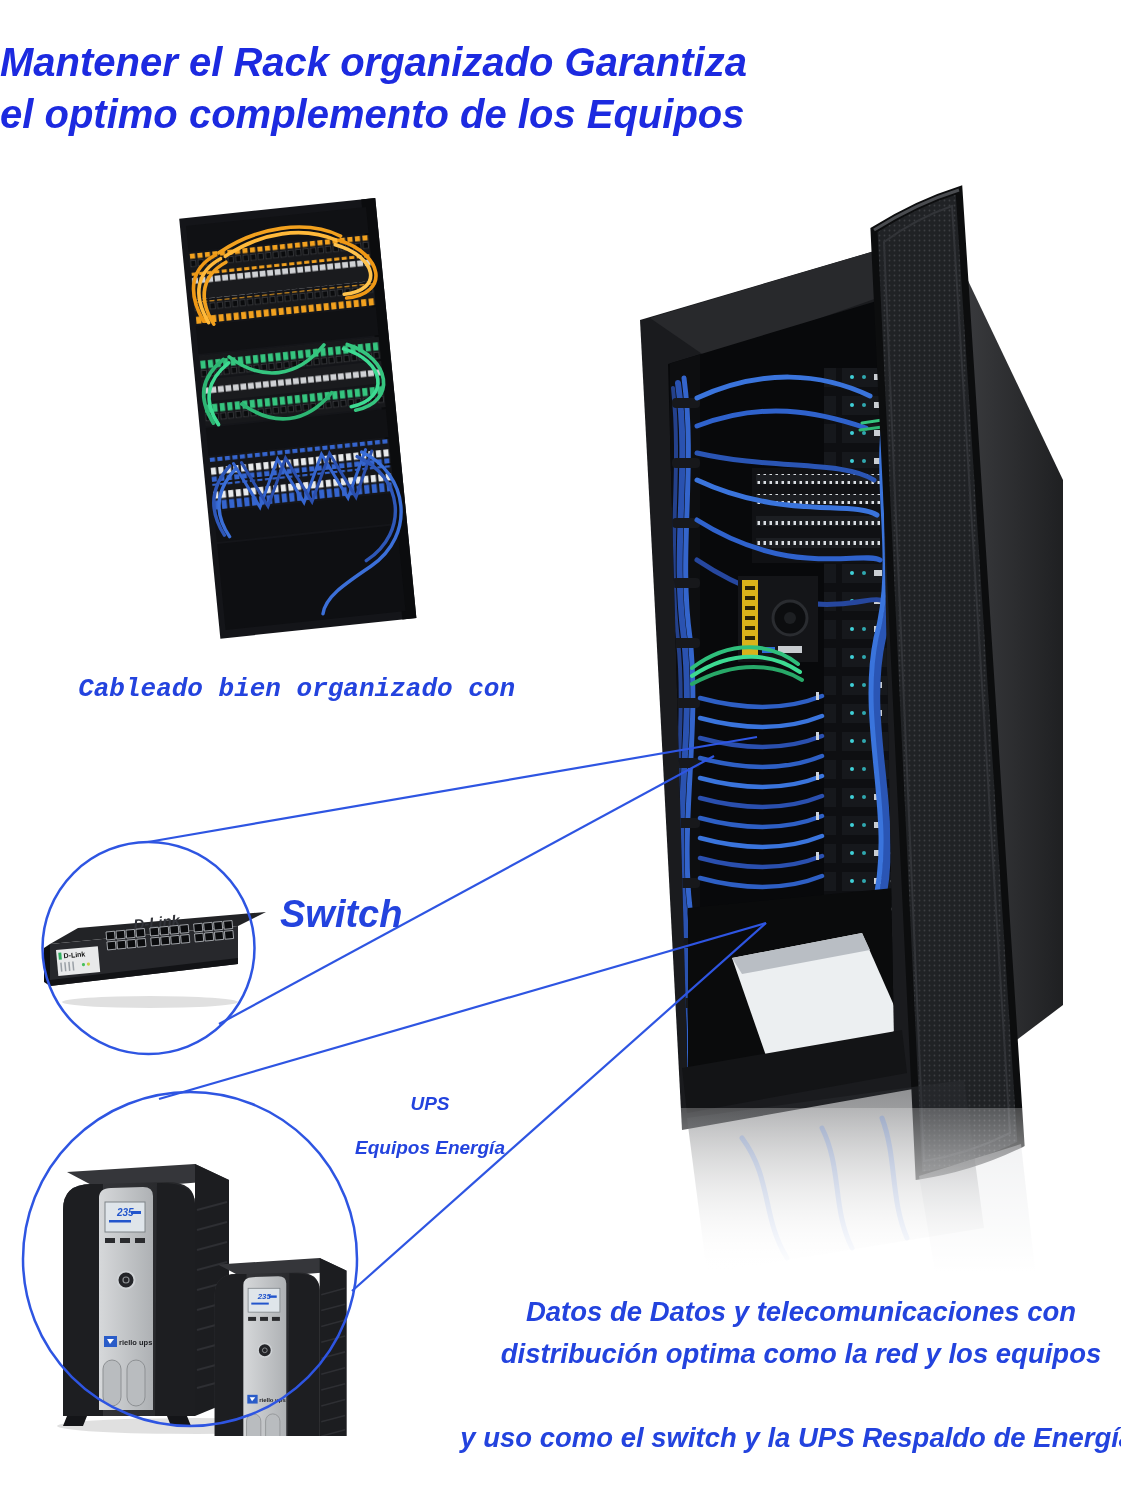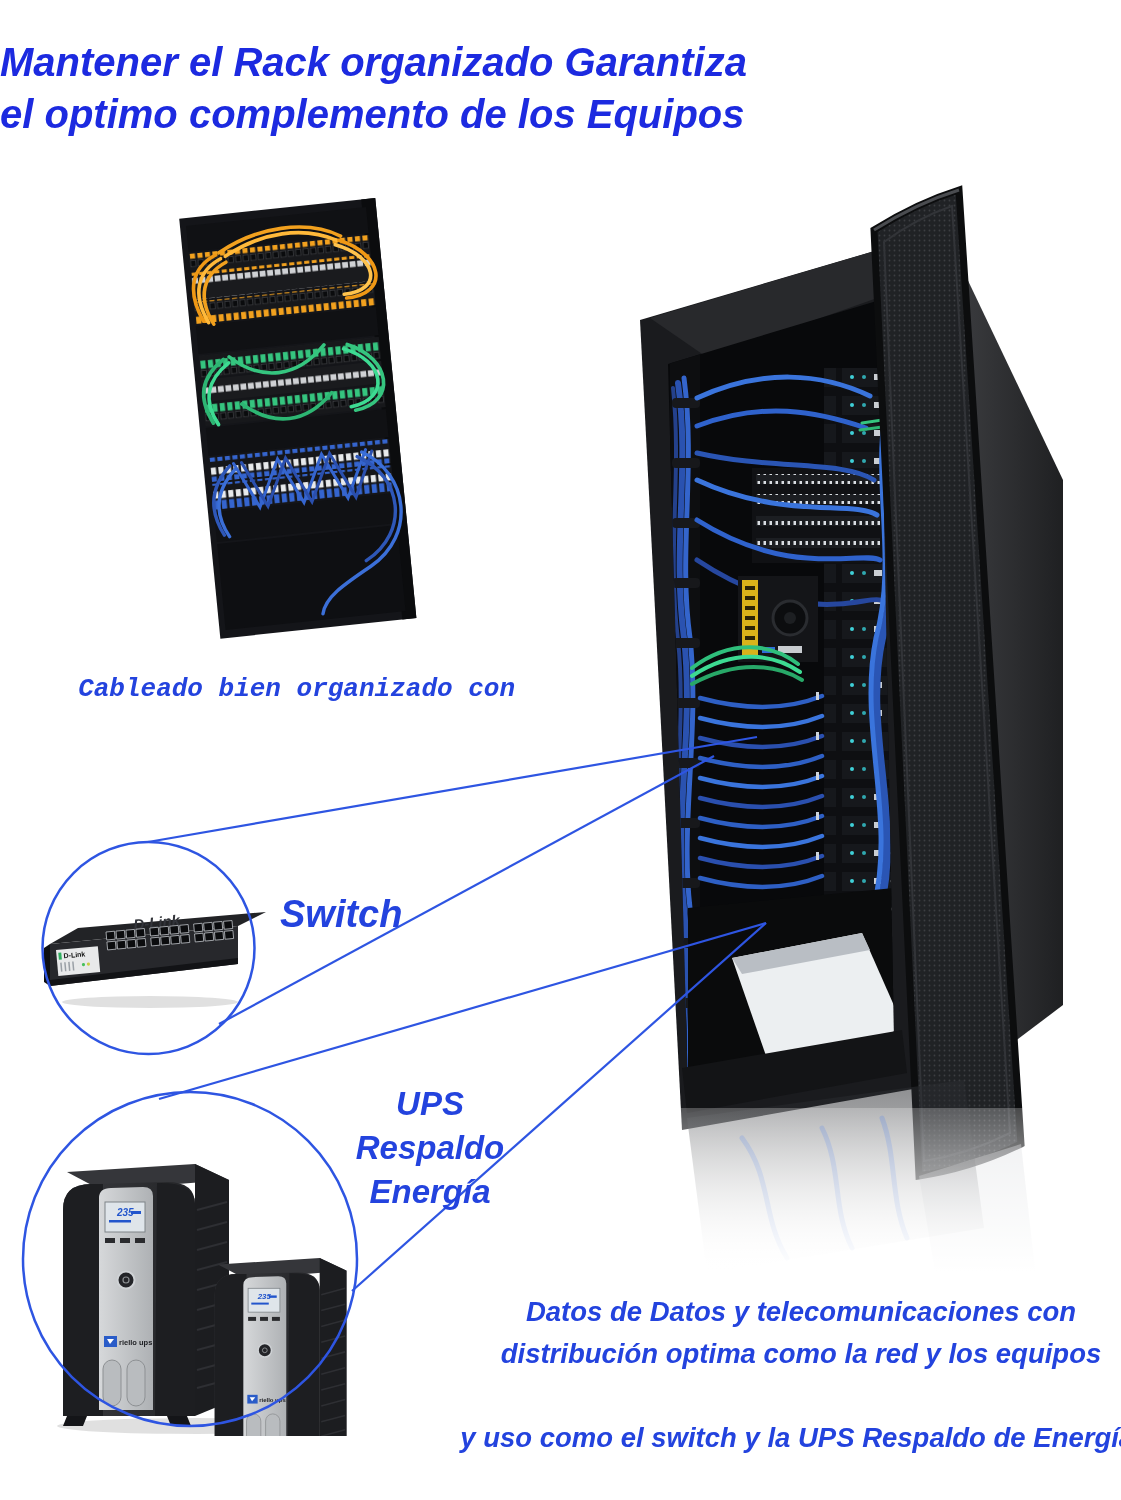--- a/index.html
+++ b/index.html
@@ -5,21 +5,21 @@
   html,body{margin:0;padding:0;background:#ffffff;}
   .canvas{position:relative;width:1121px;height:1500px;background:#ffffff;overflow:hidden;
           font-family:"Liberation Sans",sans-serif;}
   .art{position:absolute;}
   .txt{position:absolute;font-weight:bold;font-style:italic;}
   .title{left:0;top:36px;width:1121px;text-align:left;font-size:40px;line-height:52px;
          color:#1c2ae0;letter-spacing:0px;}
   .blue{color:#2343de;}
   .cabling-note{left:10px;top:668px;width:505px;text-align:right;font-size:26px;line-height:43px;font-family:Liberation Mono, monospace;}
   .switch-label{left:256px;top:893px;font-size:38px;margin-left:24px;}
-  .ups-label{left:305px;top:1082px;width:250px;text-align:center;font-size:33px;line-height:44px;}
+  .ups-label{left:305px;top:1082px;width:250px;text-align:center;font-size:19px;line-height:44px;}
   .rack-note{left:441px;top:1291px;width:720px;text-align:center;font-size:27.5px;line-height:42px;}
 </style>
 </head>
 <body>
 
 <div class="canvas">
 
   <svg class="art" style="left:150px;top:192px" width="300" height="458" viewBox="0 0 300 458">
     <defs>
       <pattern id="po" width="7.5" height="22" patternUnits="userSpaceOnUse">
@@ -365,21 +365,21 @@
   </div>
 
   <div class="txt blue cabling-note">
     <span>Cableado bien organizado con</span><br>
   </div>
 
   <div class="txt blue switch-label">Switch</div>
 
   <div class="txt blue ups-label">
     <span>UPS</span><br>
-    <span>Respaldo Energía</span>
+    <span>Equipos Energía</span>
   </div>
 
   <div class="txt blue rack-note">
     <span>Datos de Datos y telecomunicaciones con</span><br>
     <span>distribución optima como la red y los equipos</span><br>
     <br>
     <span>y uso como el switch y la UPS Respaldo de Energía.</span>
   </div>
 
 </div>

